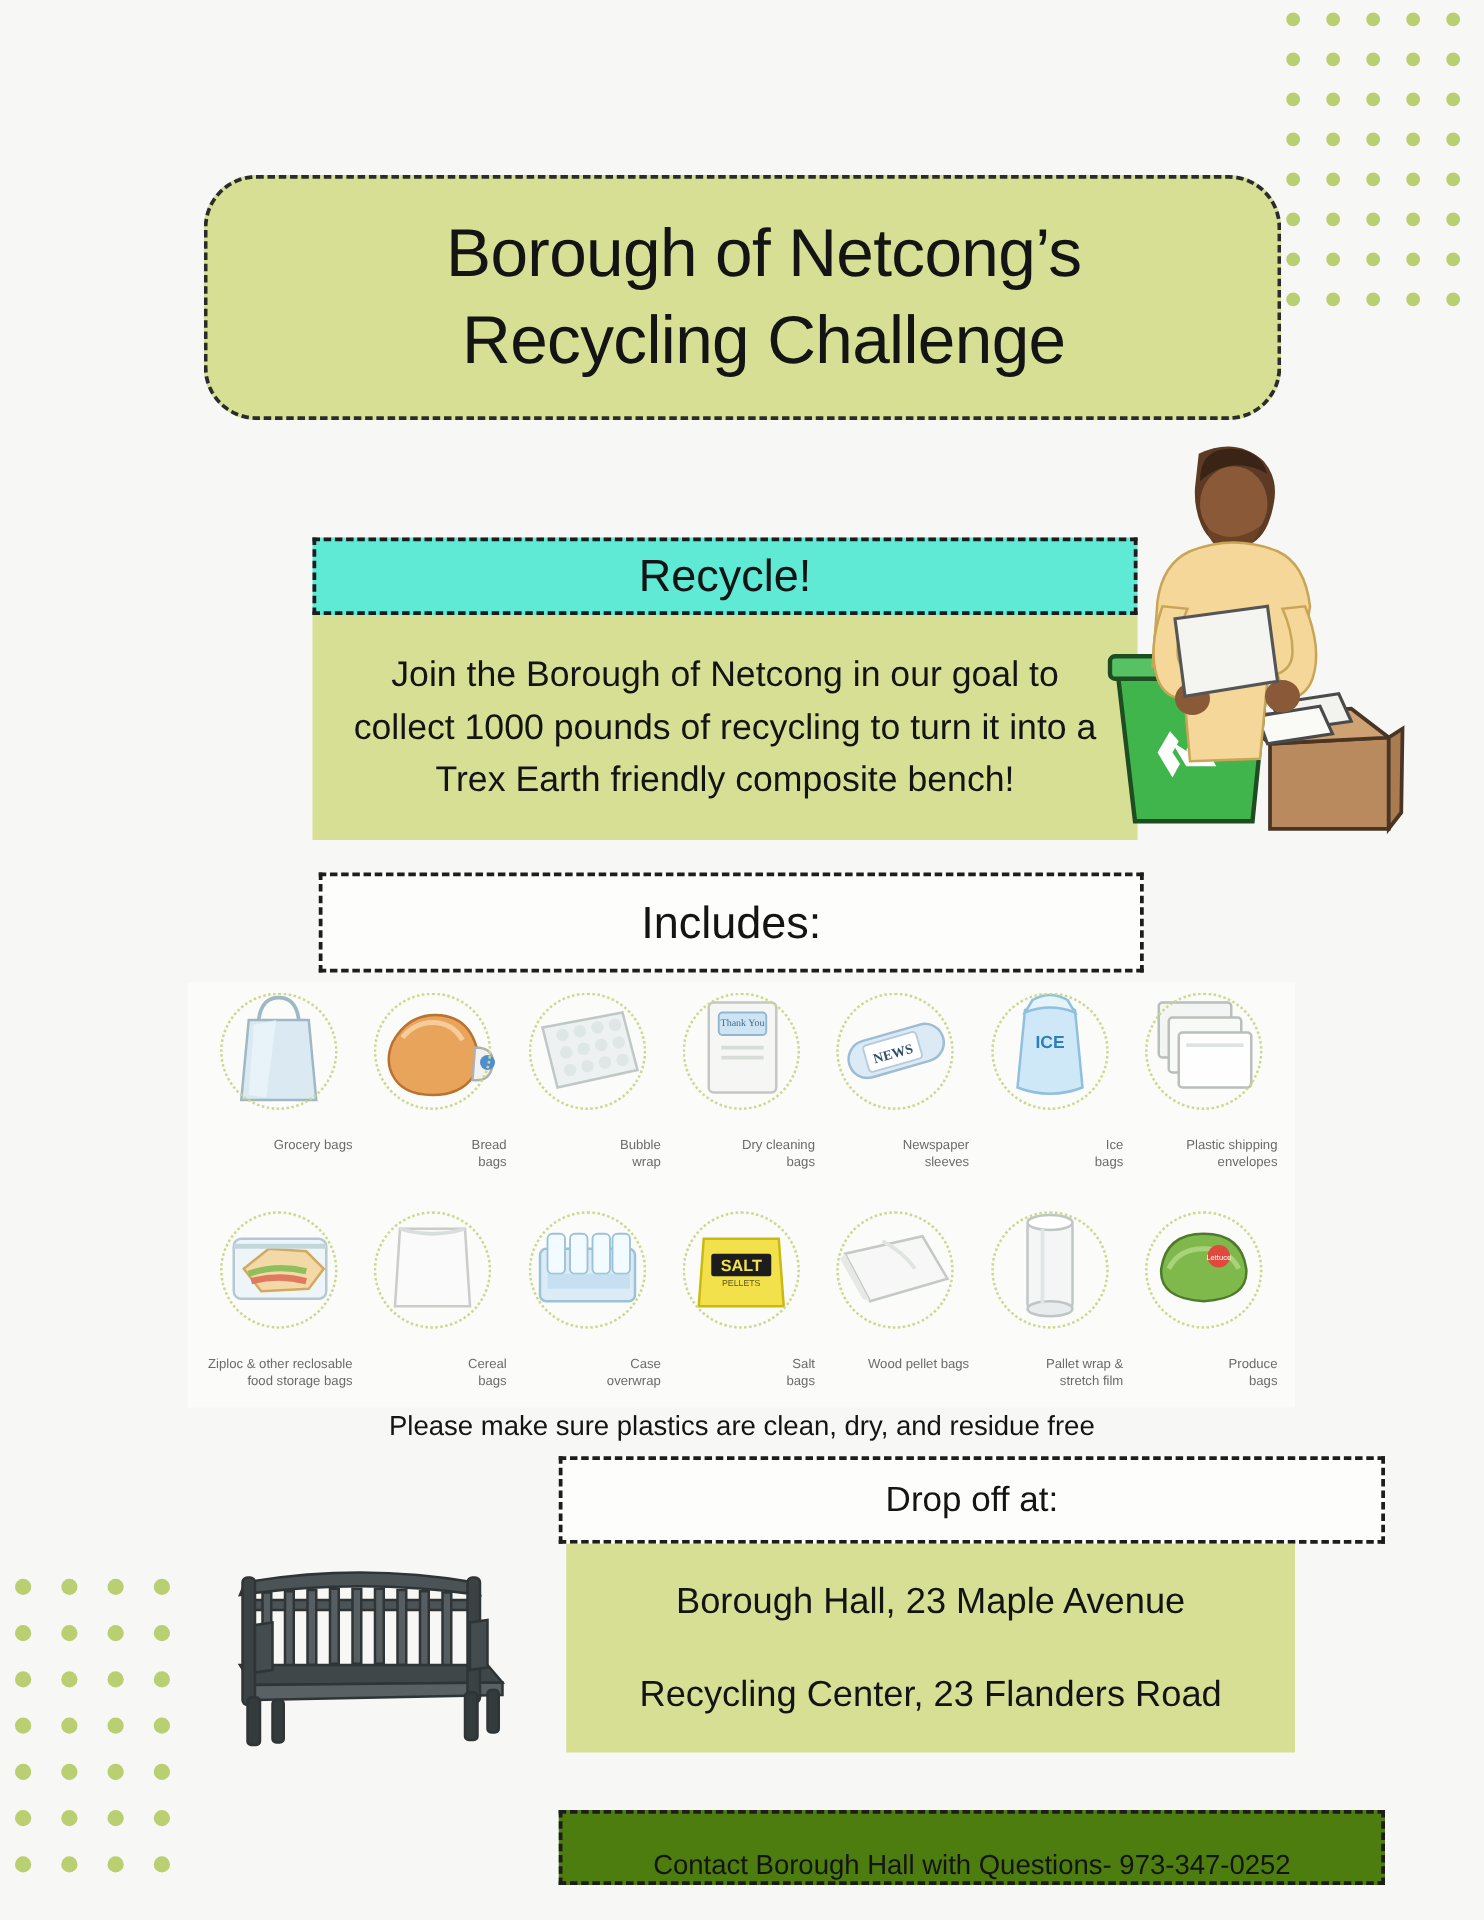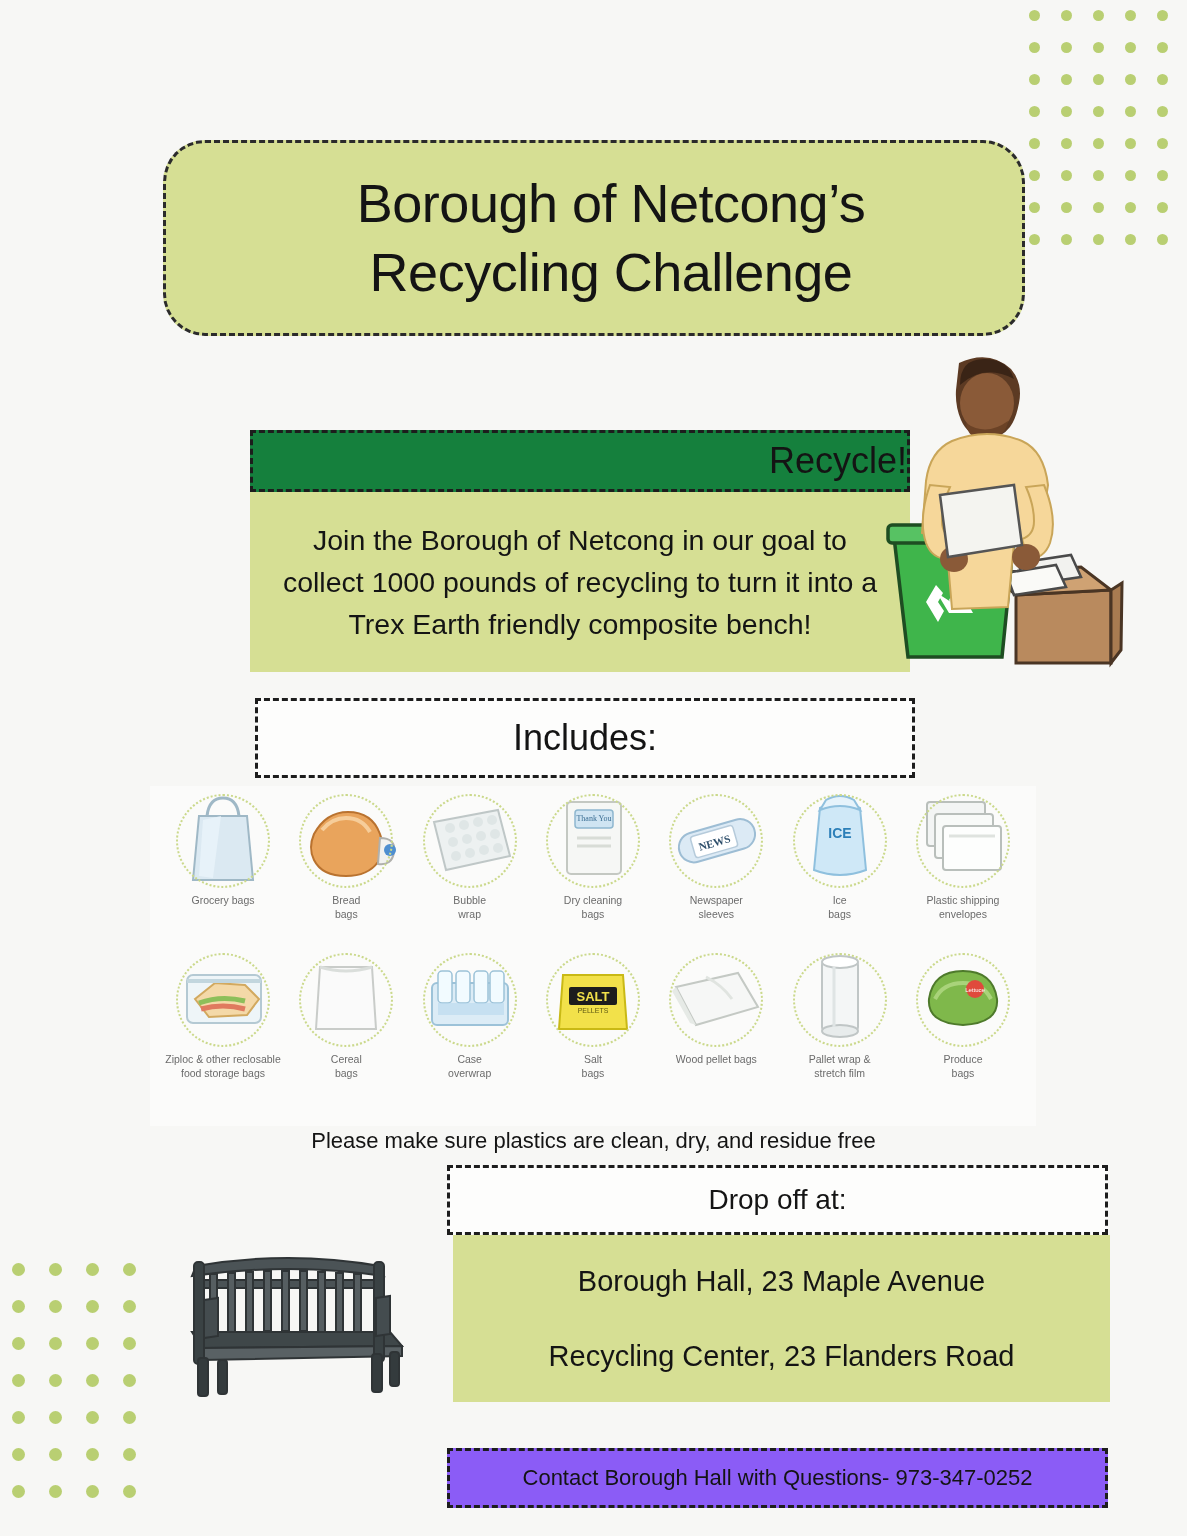--- a/index.html
+++ b/index.html
@@ -59,22 +59,22 @@
     font-weight: 400;
     margin-left: 34px;
   }
 
   
   #recycle-header {
     position: absolute;
     left: 250px; top: 430px;
     width: 660px; height: 62px;
     border: 3px dashed #1d1d1d;
-    background: #15803d;
-    display: flex; align-items: center; justify-content: flex-end;
+    background: #5eead4;
+    display: flex; align-items: center; justify-content: center;
   }
   #recycle-header .h { font-size: 36px; color: #141414; }
   #recycle-body {
     position: absolute;
     left: 250px; top: 492px;
     width: 660px; height: 180px;
     background: #d6df94;
     display: flex; align-items: center; justify-content: center;
     padding: 16px 24px;
   }
@@ -109,22 +109,23 @@
   .item { width: 118px; text-align: center; }
   .item .art {
     height: 104px;
     display: flex; align-items: flex-start; justify-content: center;
     position: relative;
   }
   .item .caption {
     font-size: 10.5px;
     color: #6b6b6b;
     line-height: 1.3;
-    margin-top: 4px;
+    margin-top: 20px;
     white-space: pre-line;
+    text-align: right;
   }
   .halo {
     position: absolute; left: 50%; top: 8px; transform: translateX(-50%);
     width: 94px; height: 94px; border-radius: 50%;
     border: 2px dotted #cbd98c;
   }
 
   #residue-note {
     position: absolute;
     left: 0; top: 1128px; width: 1187px;
@@ -139,33 +140,33 @@
     left: 447px; top: 1165px;
     width: 661px; height: 70px;
     border: 3px dashed #1d1d1d;
     background: #fdfdfc;
     display: flex; align-items: center; justify-content: center;
   }
   #dropoff-header .h { font-size: 28px; color: #141414; }
   #dropoff-body {
     position: absolute;
     left: 453px; top: 1235px;
-    width: 657px; height: 167px;
+    width: 583px; height: 167px;
     background: #d6df94;
     display: flex; flex-direction: column; align-items: center; justify-content: center; gap: 28px;
   }
   #dropoff-body .addr { font-size: 29px; color: #141414; line-height: 1.6; text-align: center; }
 
   #contact-box {
     position: absolute;
     left: 447px; top: 1448px;
     width: 661px; height: 60px;
     border: 3px dashed #1d1d1d;
-    background: #8b5cf6;
-    display: flex; align-items: center; justify-content: center;
+    background: #4d7c0f;
+    display: flex; align-items: flex-end; justify-content: center;
   }
   #contact-box .c { font-size: 22px; color: #141414; }
 
   #bench { position: absolute; left: 158px; top: 1240px; width: 265px; height: 170px; }
 </style>
 </head>
 <body>
 
 <div class="dots" id="dots-top-right">
   <span></span>

